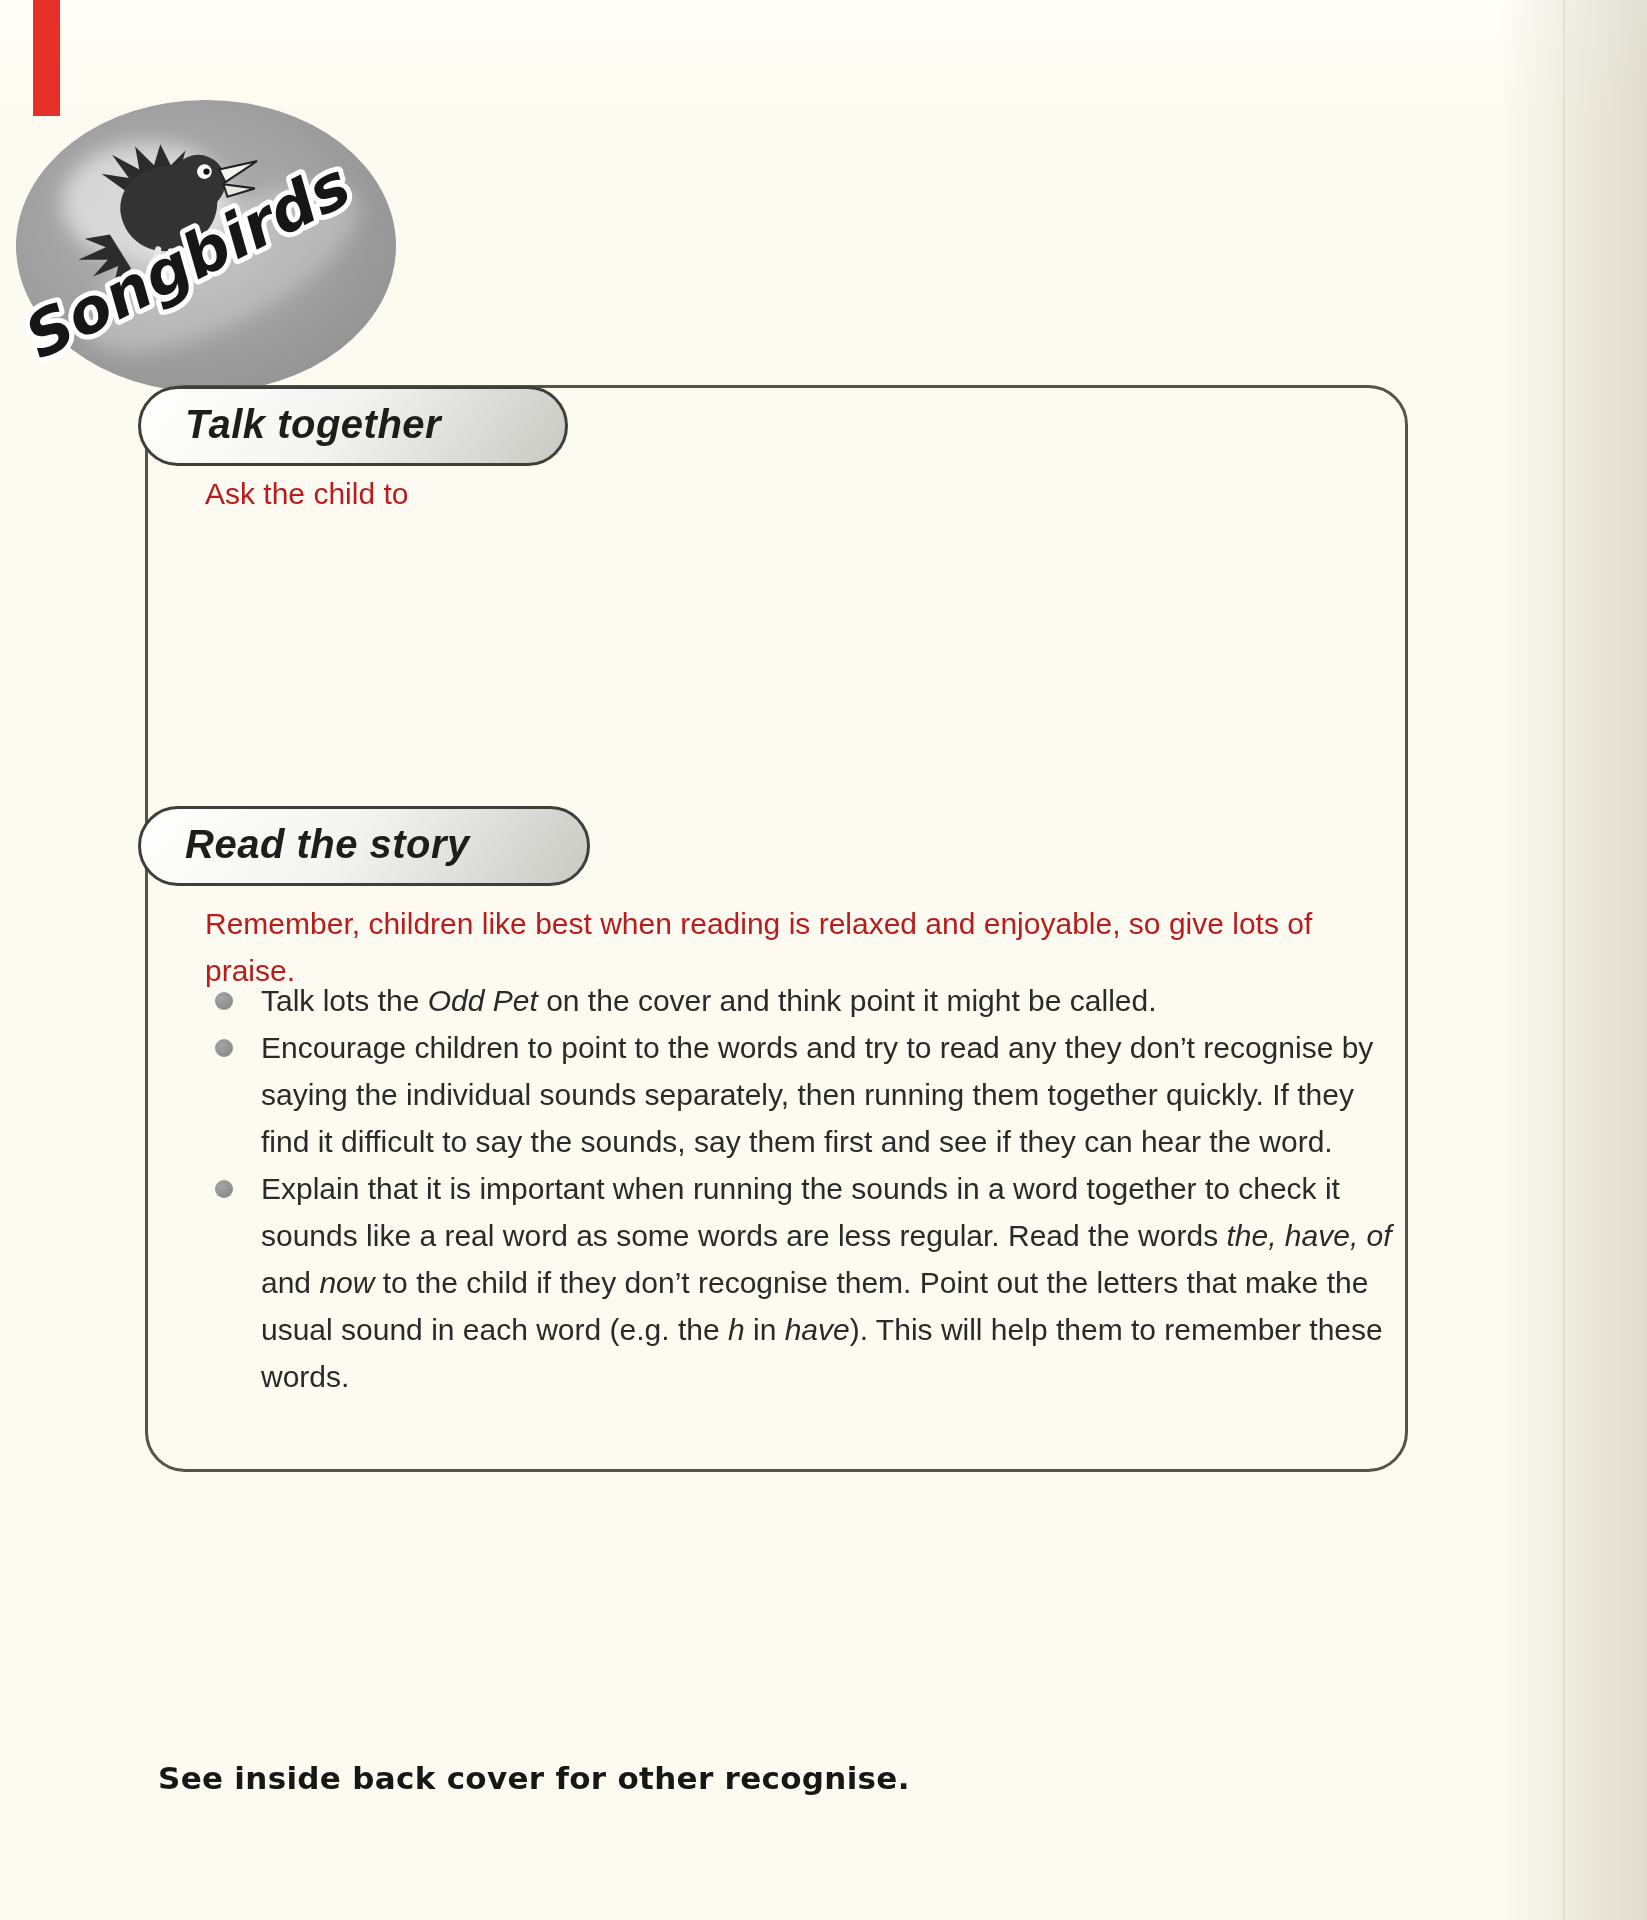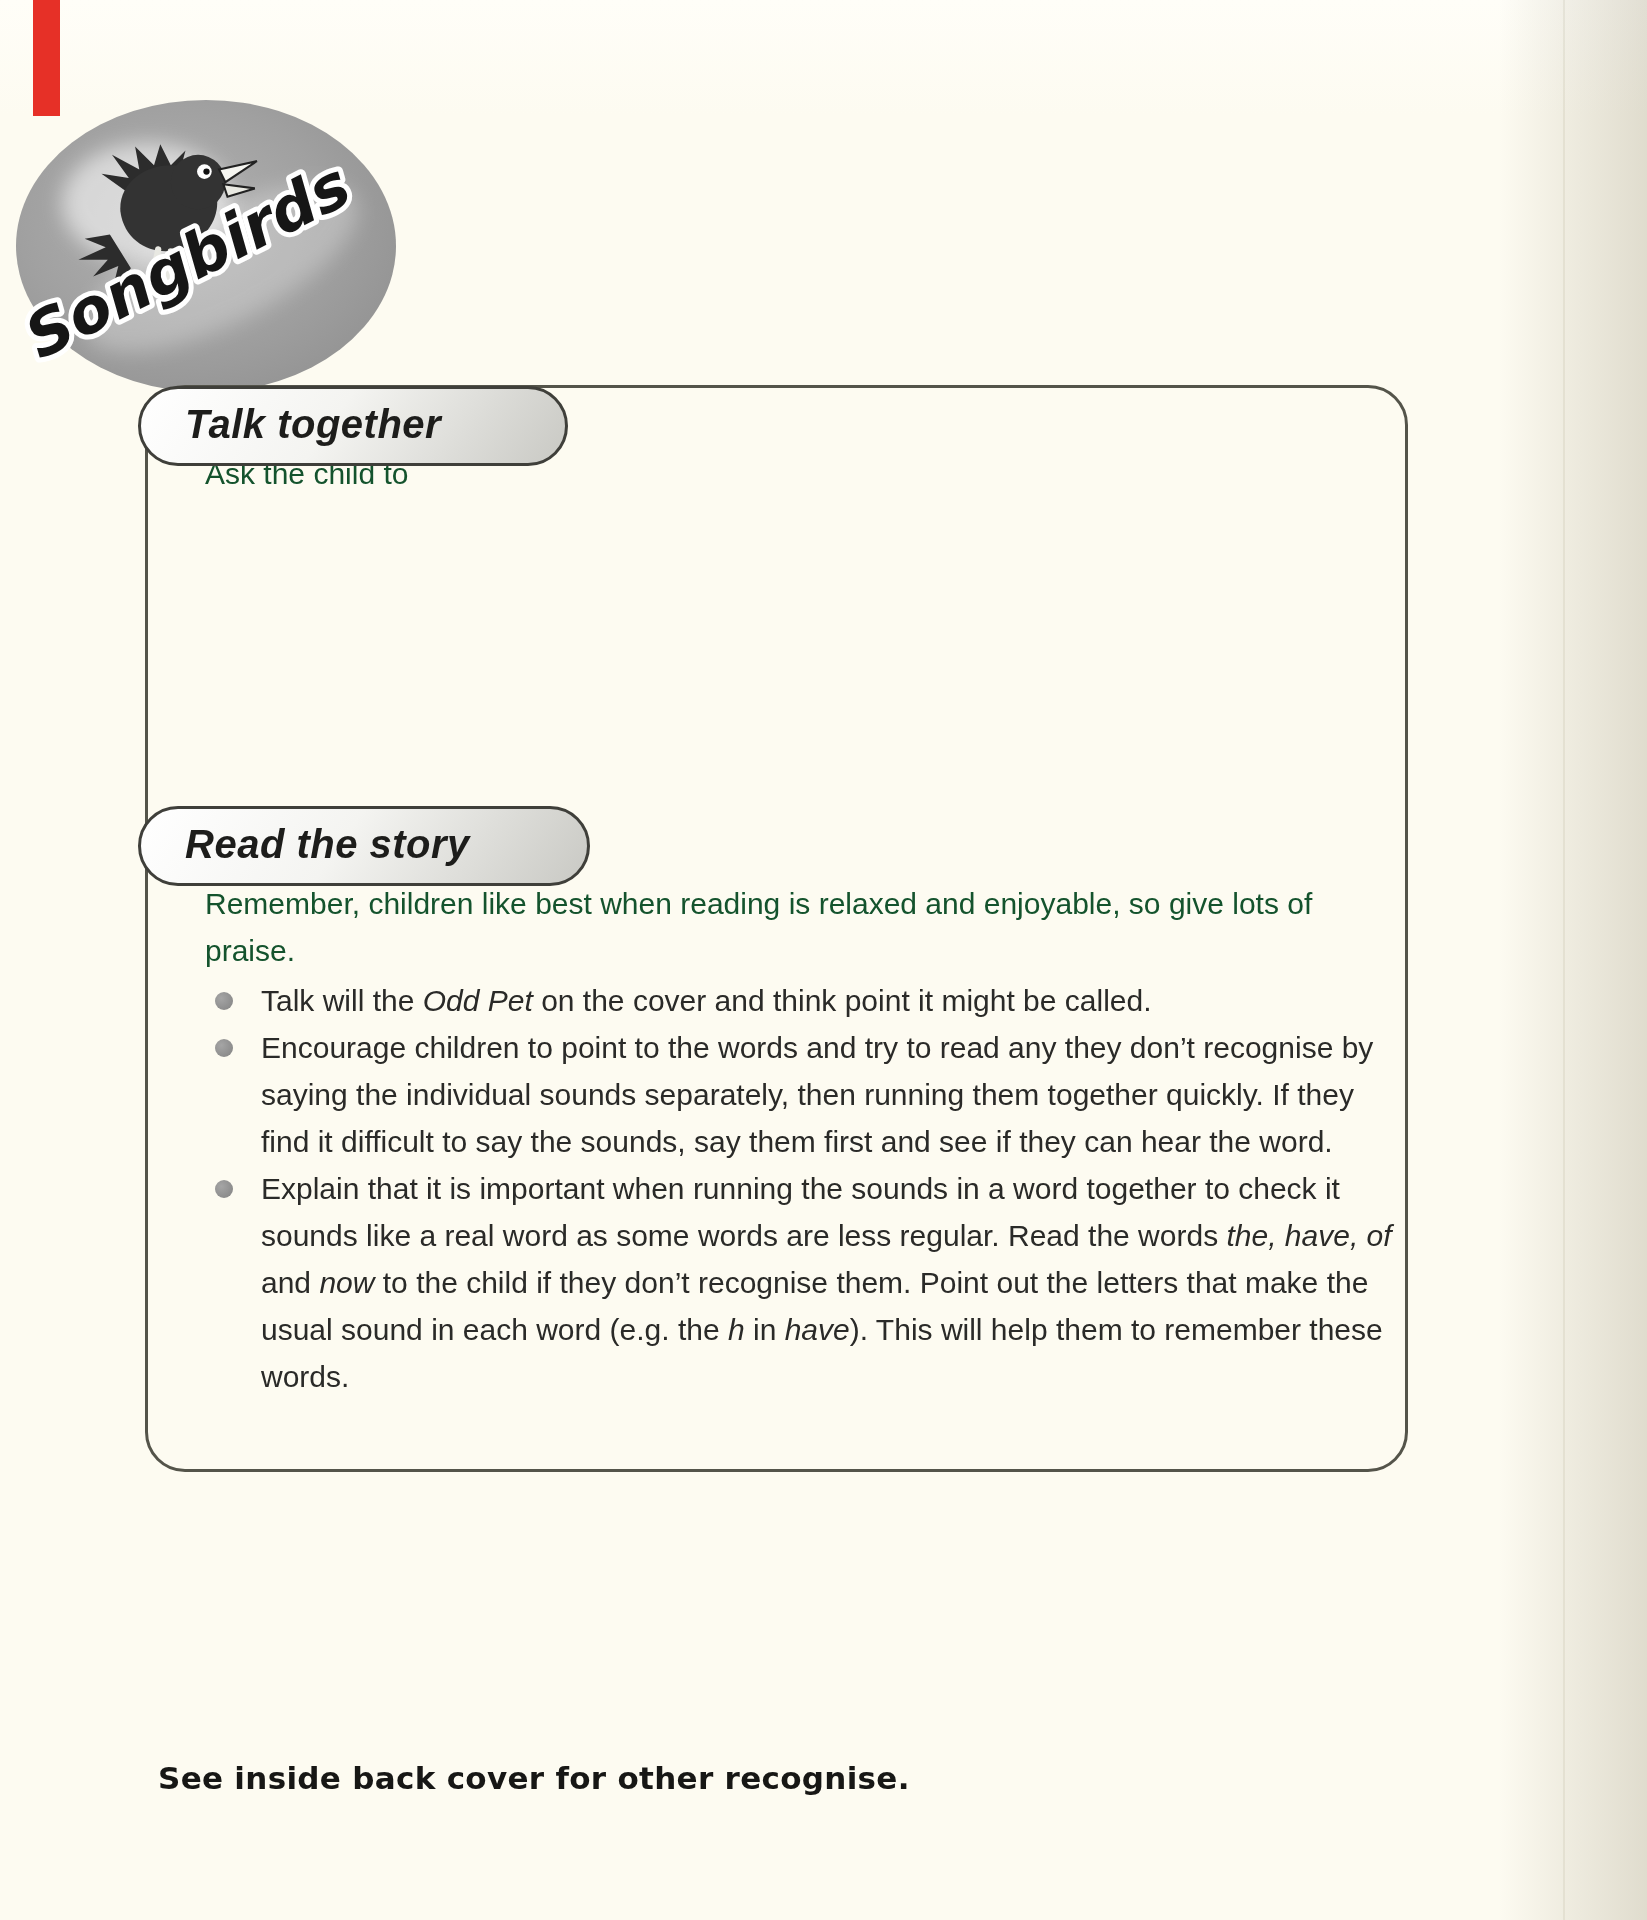--- a/index.html
+++ b/index.html
@@ -44,21 +44,21 @@
 
   
   .main-box {
     position:absolute; left:145px; top:385px;
     width:1263px; height:1087px;
     border:3px solid #54544a;
     border-radius:40px;
     z-index:1;
   }
 
-  .body-text { font-size:30px; line-height:47px; color:#14532d; }
+  .body-text { font-size:30px; line-height:47px; color:#b91c1c;margin-top:20px; }
 
   .intro-talk  { position:absolute; left:205px; top:450px;  width:1185px; z-index:2; }
   .bullets-talk{ position:absolute; left:205px; top:498px;  width:1190px; z-index:2; }
   .intro-read  { position:absolute; left:205px; top:880px;  width:1190px; z-index:2; }
   .bullets-read{ position:absolute; left:205px; top:977px;  width:1190px; z-index:2; }
 
   ul.bullet-list { list-style:none; }
   ul.bullet-list li {
     position:relative;
     padding-left:56px;
@@ -143,20 +143,20 @@
 <ul class="bullet-list bullets-talk">
 </ul>
 
 <div class="pill pill-read">
   <span class="pill-label">Read the story</span>
 </div>
 
 <div class="intro-read body-text">Remember, children like best when reading is relaxed and enjoyable, so give lots of praise.</div>
 
 <ul class="bullet-list bullets-read">
-  <li><span>Talk will the </span><i>Odd Pet</i><span> on the cover and think point it might be called.</span></li>
+  <li><span>Talk lots the </span><i>Odd Pet</i><span> on the cover and think point it might be called.</span></li>
   <li><span>Encourage children to point to the words and try to read any they don’t recognise by saying the individual sounds separately, then running them together quickly. If they find it difficult to say the sounds, say them first and see if they can hear the word.</span></li>
   <li><span>Explain that it is important when running the sounds in a word together to check it sounds like a real word as some words are less regular. Read the words </span><i>the, have, of</i><span> and </span><i>now</i><span> to the child if they don’t recognise them. Point out the letters that make the usual sound in each word (e.g. the </span><i>h</i><span> in </span><i>have</i><span>). This will help them to remember these words.</span></li>
 </ul>
 
 <div class="footer-note">See inside back cover for other recognise.</div>
 
 <div class="scan-crease"></div>
 
 </body></html>

